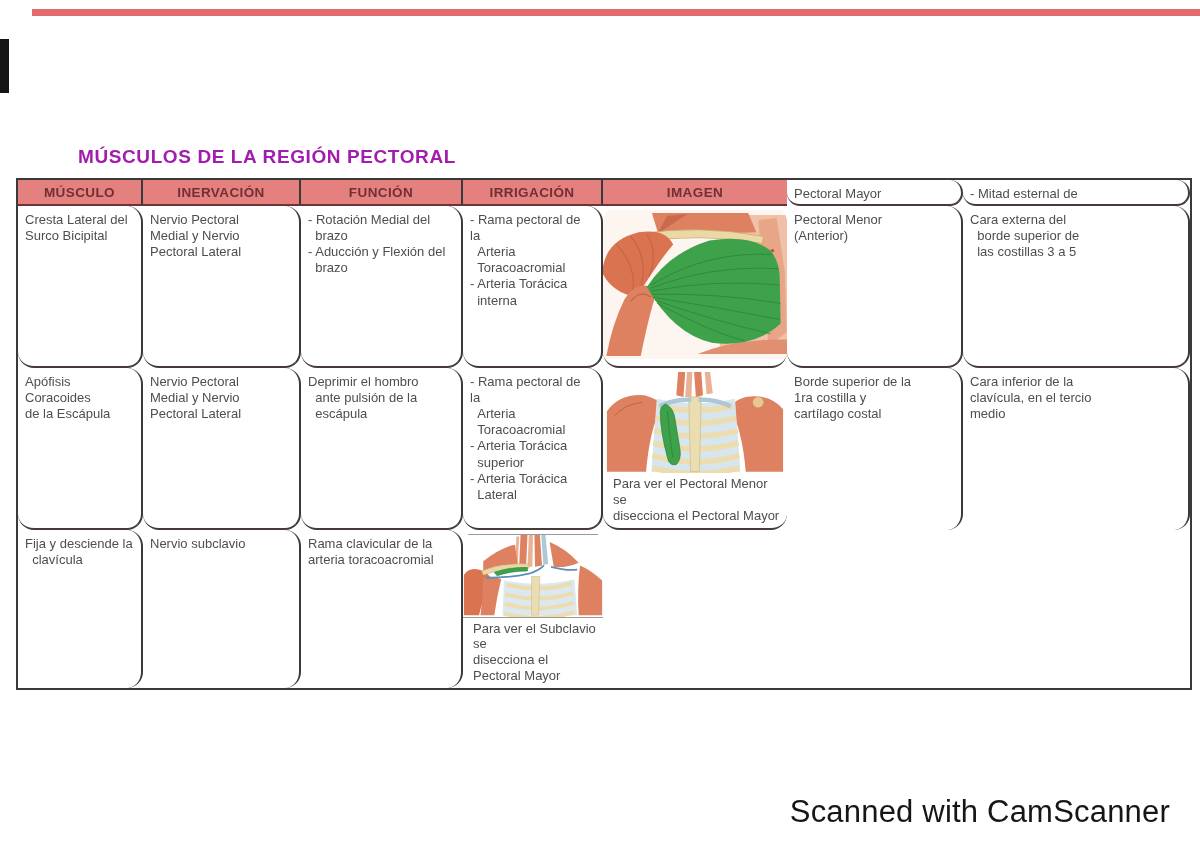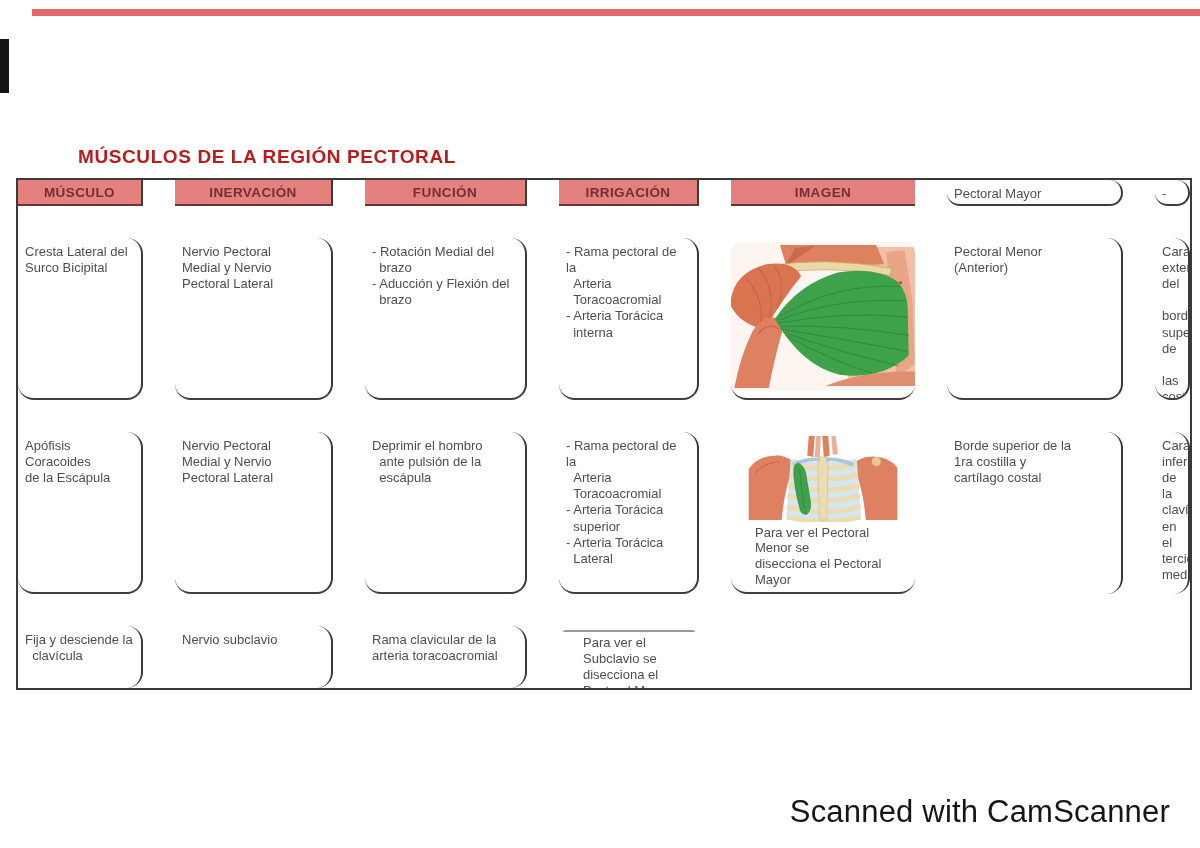--- a/index.html
+++ b/index.html
@@ -4,43 +4,42 @@
 <style>
   html,body{margin:0;padding:0;}
   body{
     width:1200px;height:848px;position:relative;background:#ffffff;
     font-family:"Liberation Sans","DejaVu Sans",sans-serif;overflow:hidden;
   }
   .artifact-top{position:absolute;left:32px;top:9px;width:1168px;height:7px;background:#e4696d;}
   .artifact-left{position:absolute;left:0;top:39px;width:9px;height:54px;background:#141414;}
   .doc-title{
     position:absolute;left:78px;top:146px;font-size:19px;font-weight:bold;
-    color:#b91c1c;letter-spacing:.6px;
+    color:#a21caf;letter-spacing:.6px;
   }
   .scan-table{
     position:absolute;left:16px;top:178px;width:1176px;height:512px;
     box-sizing:border-box;border:2px solid #3a3a3a;background:#fff;
     display:grid;
     grid-template-columns:125px 158px 162px 140px 184px 176px 1fr;
     grid-template-rows:26px 162px 162px 1fr;
-    gap:32px;
   }
   .th{
     background:#e4807d;color:#722f35;font-weight:bold;font-size:13.5px;
     display:flex;align-items:center;justify-content:center;letter-spacing:.4px;
     border-right:2px solid #3a3a3a;border-bottom:2px solid #6e3339;
   }
   .td{
     border-right:2px solid #3a3a3a;border-bottom:2px solid #463a3a;
     padding:6px 7px;font-size:13px;line-height:1.24;color:#4e4e4e;
     white-space:pre-wrap;overflow:hidden;box-sizing:border-box;border-radius:16px;
   }
   .last-col{border-right:none;}
   .last-row{border-bottom:none;}
-  .img-cell{padding:4px 19px;display:flex;flex-direction:column;align-items:center;}
+  .img-cell{padding:4px 5px;display:flex;flex-direction:column;align-items:center;}
   .anat{display:block;}
   .anat-frame{border:1px solid #9a9a9a;}
   .img-caption{
     align-self:flex-start;font-size:13px;line-height:1.22;color:#4e4e4e;
     white-space:pre-wrap;margin-top:3px;padding-left:5px;
   }
   .watermark{
     position:absolute;right:30px;top:794px;font-size:31px;color:#161616;
     letter-spacing:.2px;
   }

